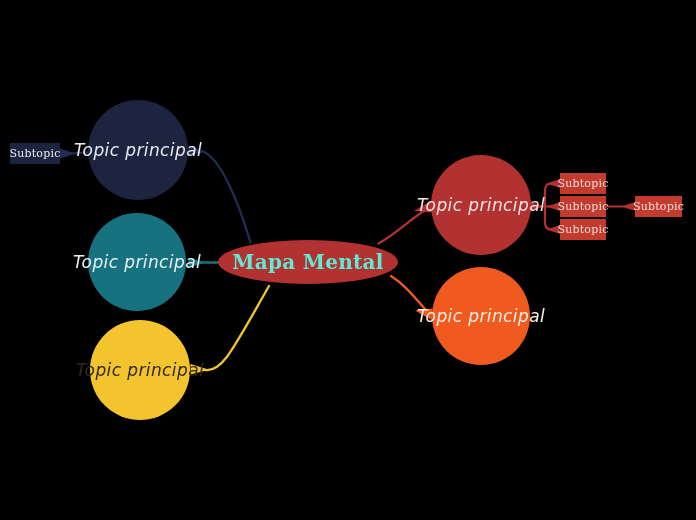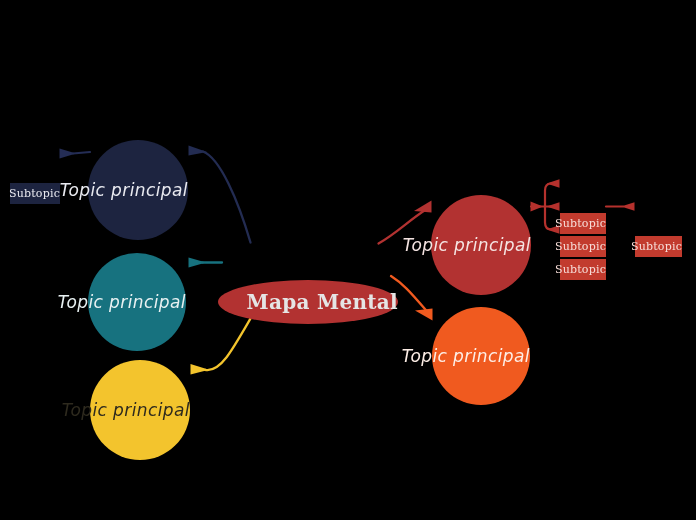--- a/index.html
+++ b/index.html
@@ -6,24 +6,23 @@
   .canvas{
     position:relative;
     width:696px;height:520px;
     background:#000000;
     overflow:hidden;
     font-family:"DejaVu Sans",sans-serif;
   }
   .connectors{position:absolute;left:0;top:0;width:696px;height:520px;}
   .node{
     position:absolute;
-    display:flex;align-items:center;justify-content:flex-end;
+    display:flex;align-items:center;justify-content:center;
     box-sizing:border-box;
     cursor:pointer;
-    margin-top:40px;
   }
   .circle{border-radius:50%;}
   .ellipse{border-radius:50% / 50%;}
   .topic-label{
     font-style:italic;
     font-size:17px;
     letter-spacing:.4px;
     white-space:nowrap;
   }
   .root-label{
@@ -83,21 +82,21 @@
   </div>
 
   <div class="node circle" style="left: 88px; top: 213px; width: 98px; height: 98px; background-color: rgb(23, 114, 127); color: rgb(232, 241, 242);">
     <span class="topic-label">Topic principal</span>
   </div>
 
   <div class="node circle" style="left: 90px; top: 320px; width: 100px; height: 100px; background-color: rgb(243, 196, 45); color: rgb(46, 42, 30);">
     <span class="topic-label">Topic principal</span>
   </div>
 
-  <div class="node ellipse" style="left: 218px; top: 240px; width: 180px; height: 44px; background-color: rgb(178, 50, 49); color: #e5e5e5;">
+  <div class="node ellipse" style="left: 218px; top: 240px; width: 180px; height: 44px; background-color: rgb(178, 50, 49); color: #5eead4;">
     <span class="root-label">Mapa Mental</span>
   </div>
 
   <div class="node circle" style="left: 431px; top: 155px; width: 100px; height: 100px; background-color: rgb(178, 50, 49); color: rgb(245, 228, 226);">
     <span class="topic-label">Topic principal</span>
   </div>
 
   <div class="node circle" style="left: 432px; top: 267px; width: 98px; height: 98px; background-color: rgb(240, 90, 31); color: rgb(253, 238, 230);">
     <span class="topic-label">Topic principal</span>
   </div>

